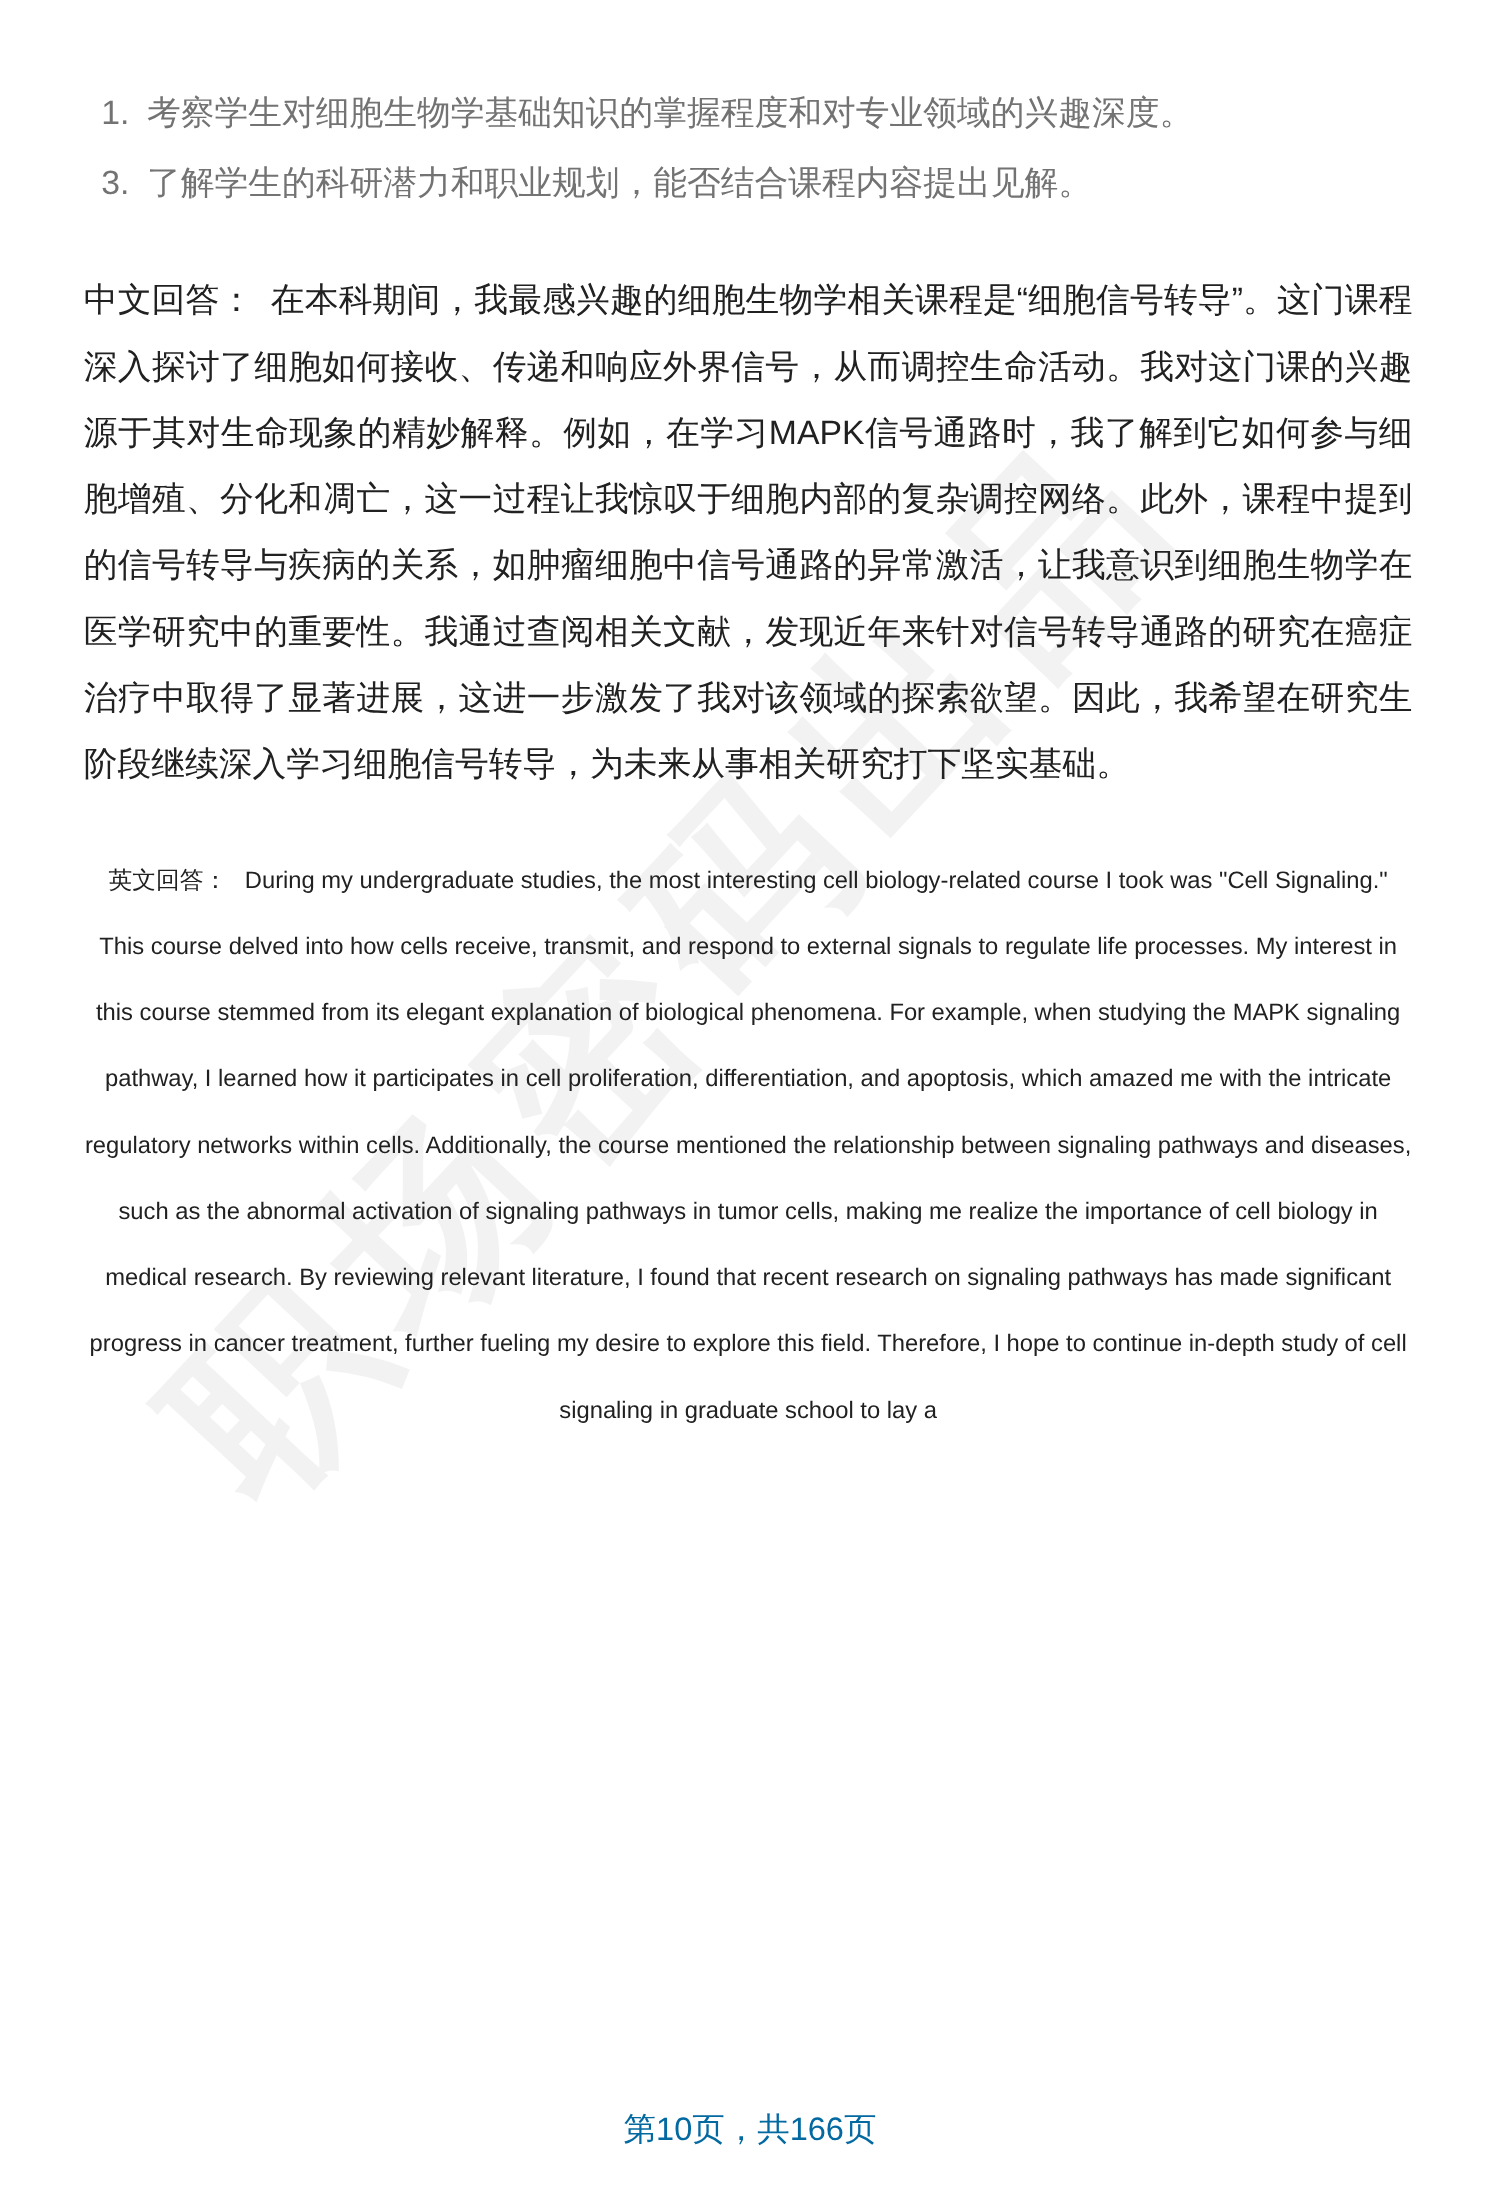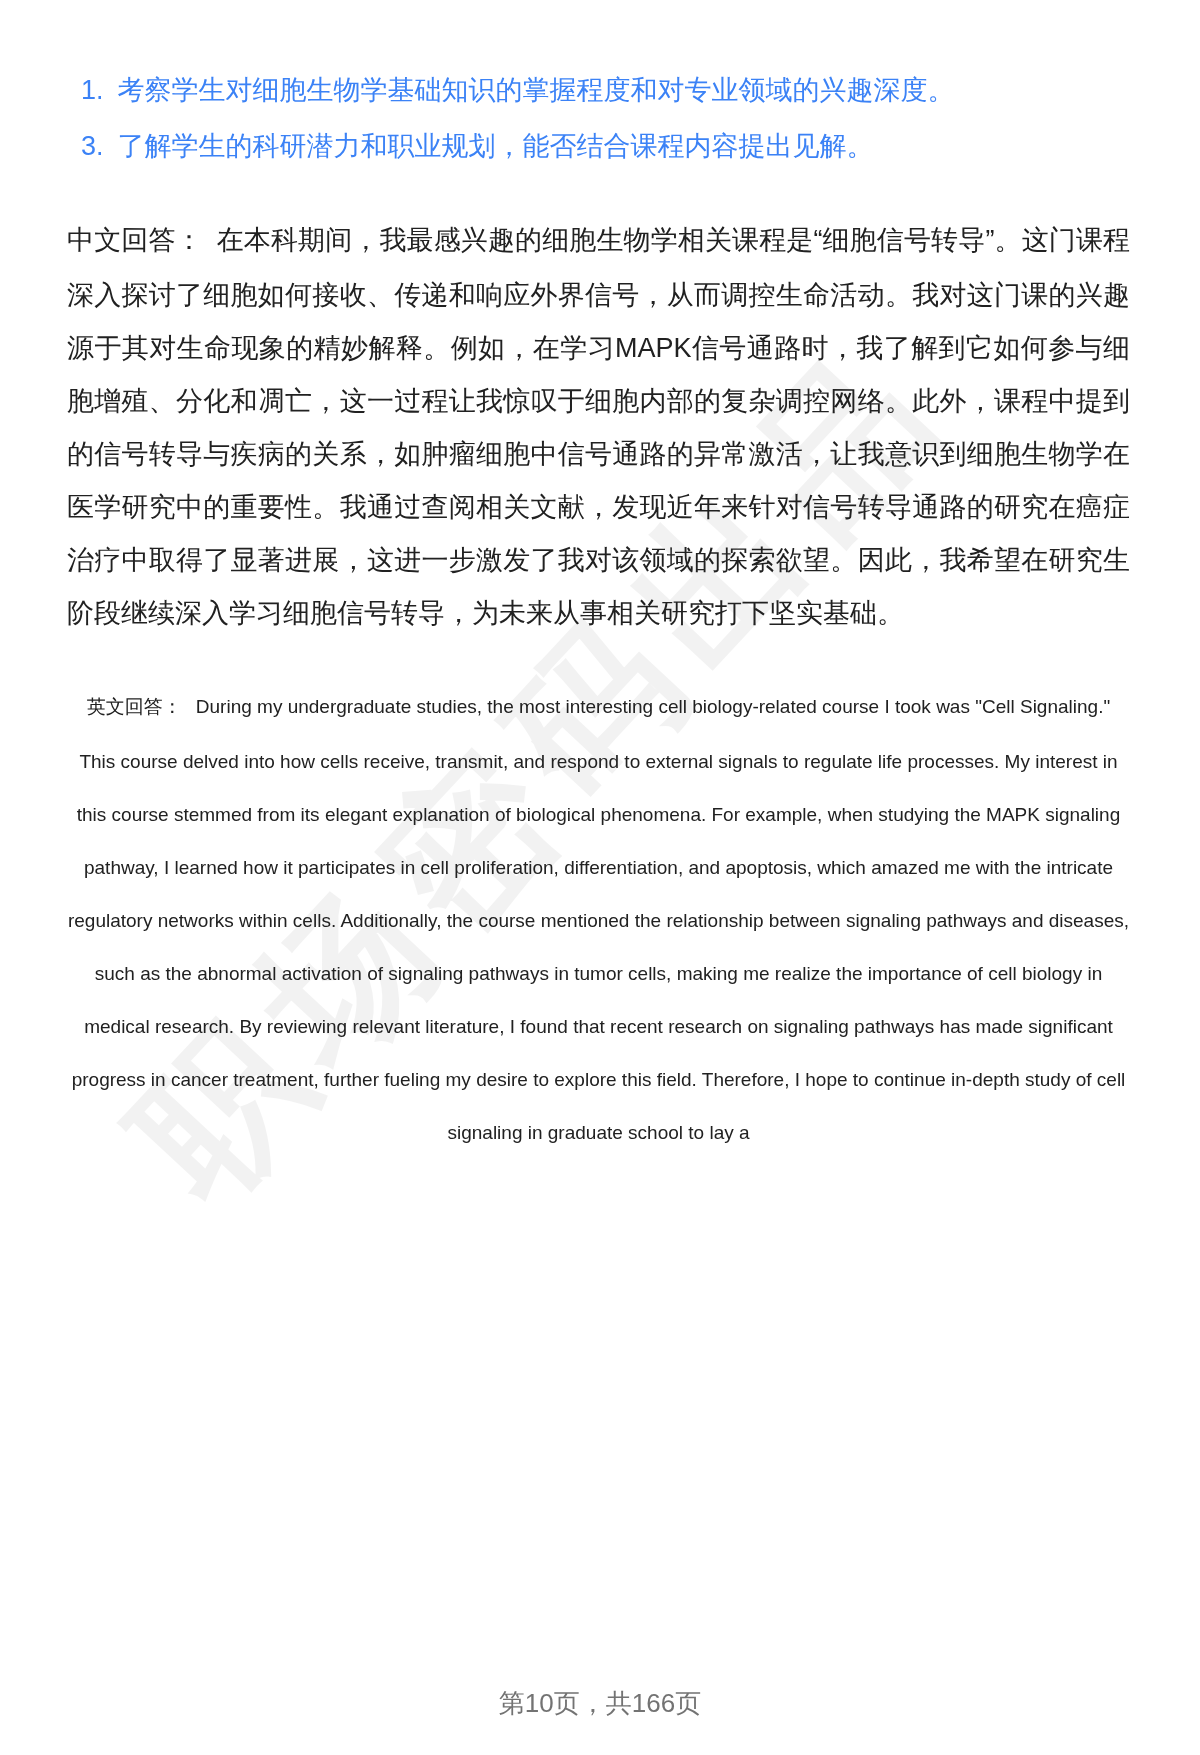--- a/index.html
+++ b/index.html
@@ -35,50 +35,49 @@
     font-weight: bold;
   }
   .numbered-list {
     list-style: none;
     margin-top: 14px;
   }
   .numbered-list li {
     font-size: 27px;
     line-height: 56px;
     padding-left: 14px;
-    color: #3b82f6;
+    color: #737373;
   }
   .numbered-list .num {
     display: inline-block;
     margin-right: 14px;
   }
   .para {
     font-size: 27px;
     line-height: 53px;
     margin-top: 40px;
     color: #212121;
     text-align: justify;
   }
   .para.zh .label,
   .para.en .label {
     margin-right: 14px;
-    font-family: Liberation Mono, monospace;
   }
   .para.en {
     text-align: center;
     font-size: 19px;
   }
   .footer {
     position: absolute;
     bottom: 34px;
     left: 0;
     width: 100%;
     text-align: center;
     font-size: 26px;
-    color: #737373;
+    color: #0369a1;
     z-index: 2;
   }
 </style>
 </head>
 <body>
 
 <div class="page">
 
   <div class="watermark">职场密码出品</div>
 

